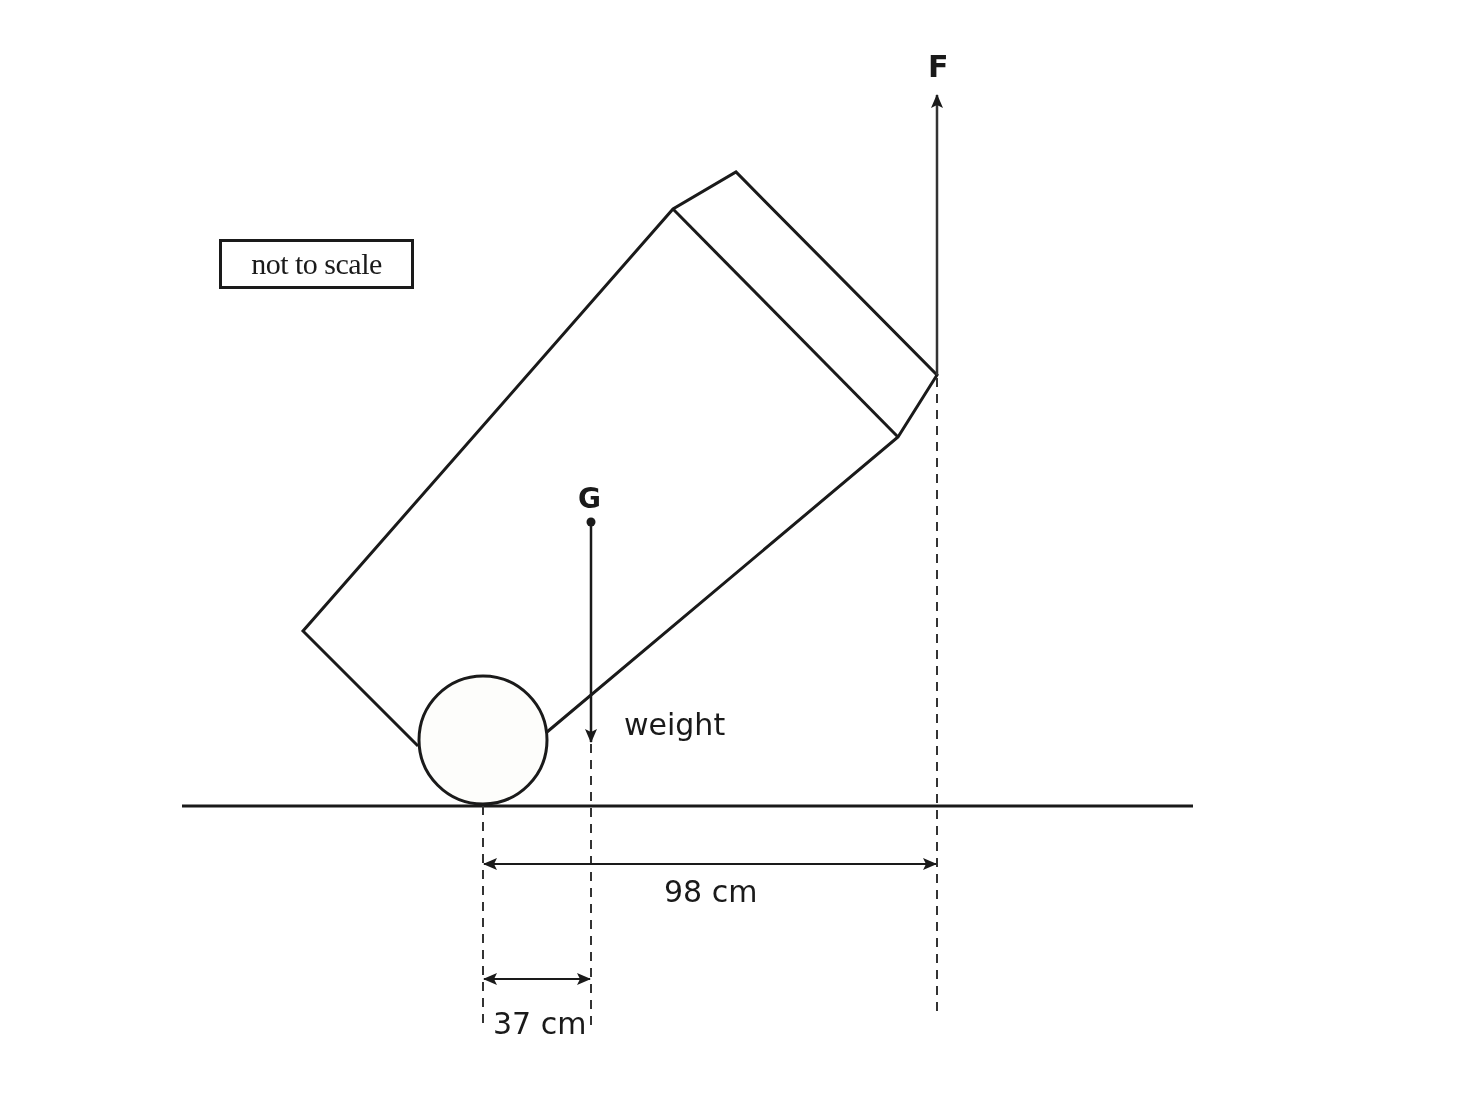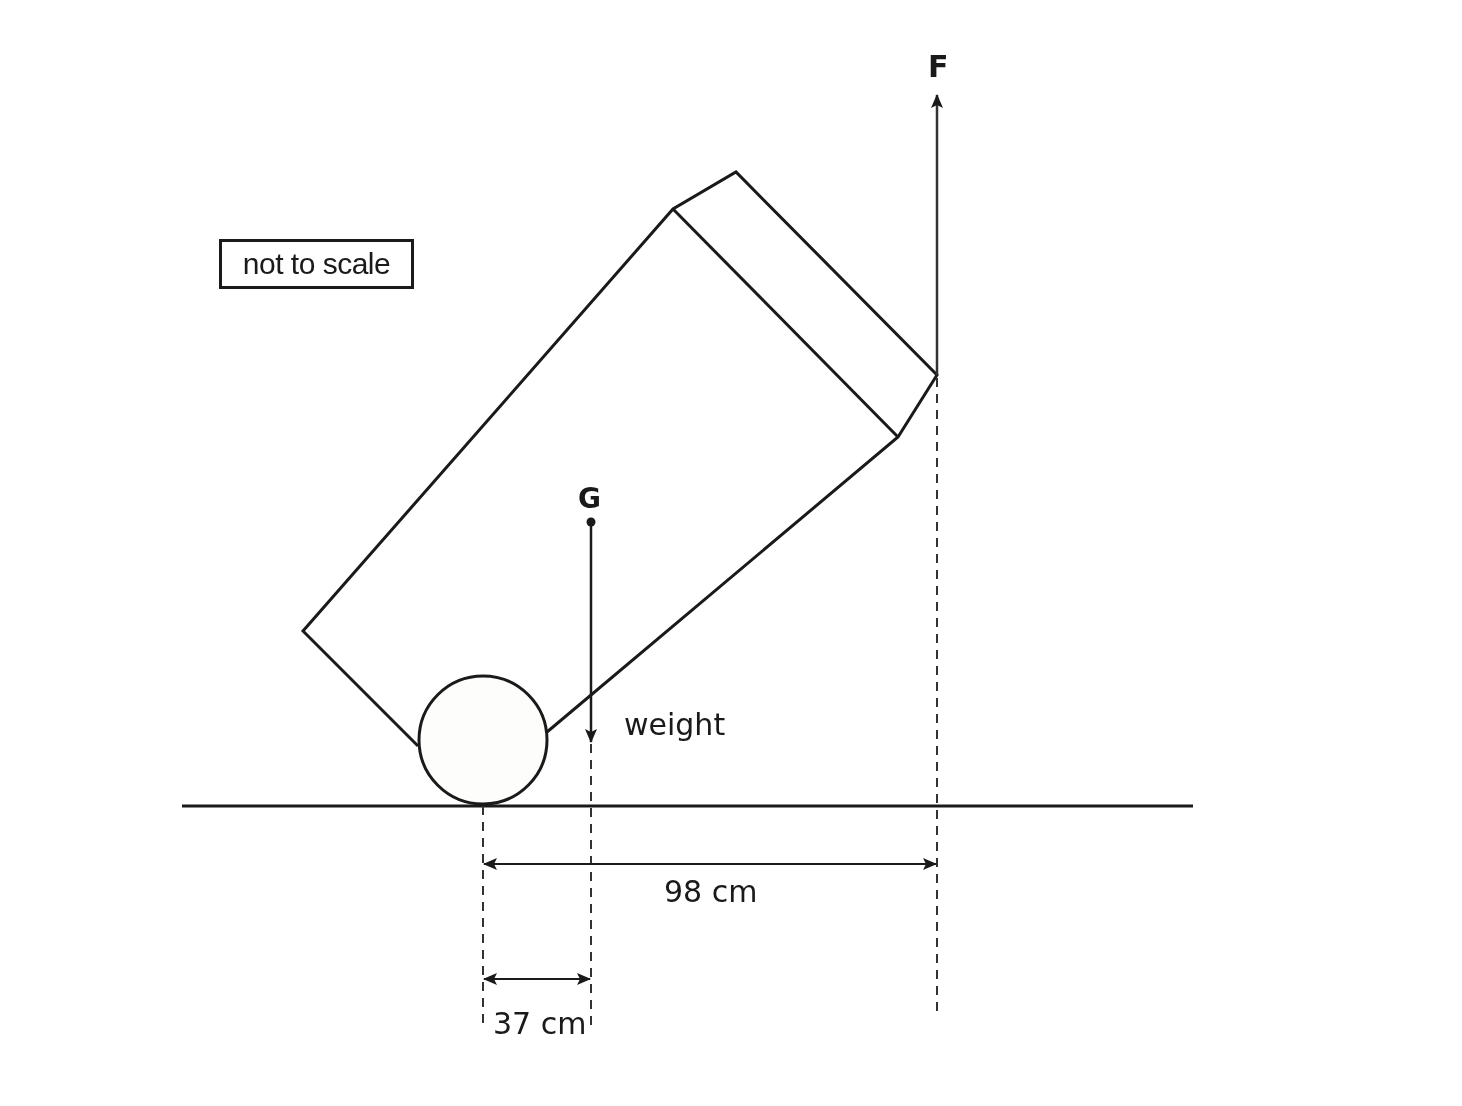--- a/index.html
+++ b/index.html
@@ -2,21 +2,21 @@
 <html><head>
 <meta charset="utf-8">
 <style>
   html, body { margin: 0; padding: 0; background: #ffffff; }
   body { width: 1462px; height: 1106px; position: relative; overflow: hidden; }
   svg { position: absolute; left: 0; top: 0; }
   .lbl { font-family: "DejaVu Sans", sans-serif; fill: #1a1a1a; }
   .bold { font-weight: bold; }
   .note-box { position: absolute; left: 219px; top: 239px; width: 195px; height: 50px;
               border: 3px solid #1a1a1a; box-sizing: border-box; display: flex; align-items: center; justify-content: center;
-              font-family: Liberation Sans, sans-serif; font-size: 30px; color: #1a1a1a; letter-spacing: -0.5px; }
+              font-family: Liberation Serif, serif; font-size: 30px; color: #1a1a1a; letter-spacing: -0.5px; }
 </style>
 </head>
 <body>
 
 <div class="note-box">not to scale</div>
 
 <svg width="1462" height="1106" viewBox="0 0 1462 1106">
   <defs>
     <marker id="ah" markerWidth="14" markerHeight="12" refX="13" refY="6" orient="auto" markerUnits="userSpaceOnUse">
       <path d="M0,0 L14,6 L0,12 L3,6 Z" fill="#1a1a1a"></path>

